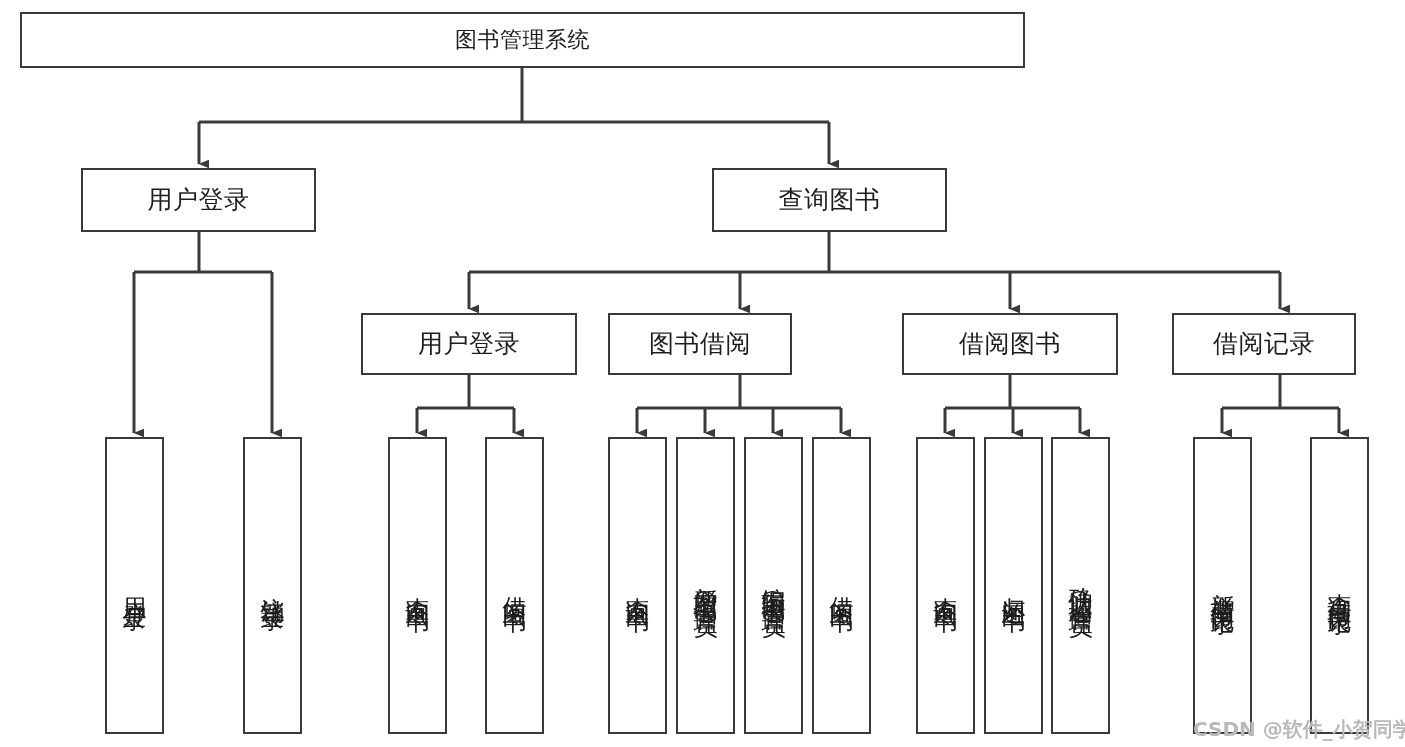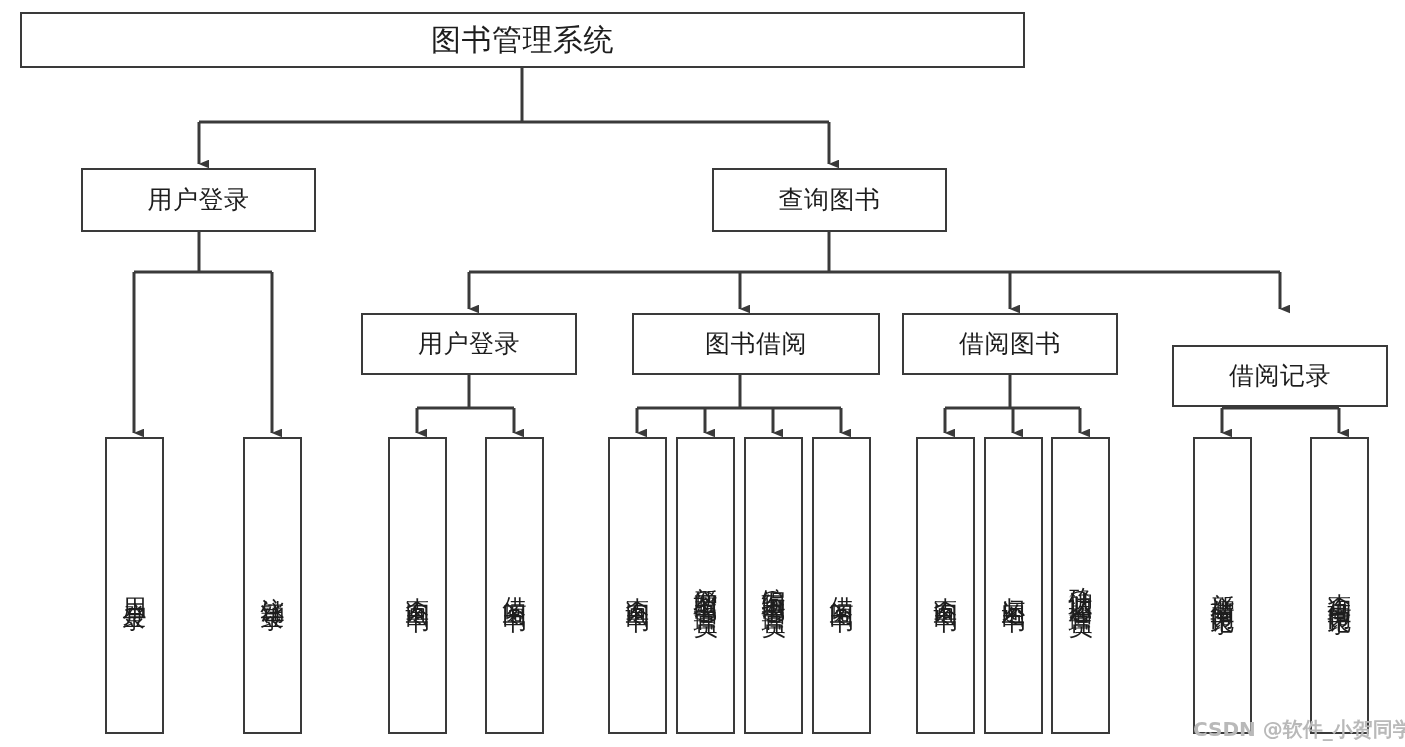--- a/index.html
+++ b/index.html
@@ -41,21 +41,21 @@
     text-align: center;
     line-height: 1.18;
     white-space: nowrap;
   }
   
   .node.horiz .node-label {
     font-size: 25px;
     letter-spacing: 0.5px;
   }
   .node.root .node-label {
-    font-size: 30px;
+    font-size: 22px;
   }
   
   .node.vert {
     padding: 6px 0;
   }
   .node.vert .node-label {
     writing-mode: vertical-rl;
     text-orientation: upright;
     font-size: 24px;
     line-height: 1;
@@ -134,27 +134,27 @@
   <div class="node horiz" style="left:81px; top:168px; width:235px; height:64px;">
     <span class="node-label">用户登录</span>
   </div>
   <div class="node horiz" style="left:712px; top:168px; width:235px; height:64px;">
     <span class="node-label">查询图书</span>
   </div>
 
   <div class="node horiz" style="left:361px; top:313px; width:216px; height:62px;">
     <span class="node-label">用户登录</span>
   </div>
-  <div class="node horiz" style="left:632px; top:313px; width:248px; height:62px;">
+  <div class="node horiz" style="left:608px; top:313px; width:184px; height:62px;">
     <span class="node-label">图书借阅</span>
   </div>
   <div class="node horiz" style="left:902px; top:313px; width:216px; height:62px;">
     <span class="node-label">借阅图书</span>
   </div>
-  <div class="node horiz" style="left:1172px; top:313px; width:216px; height:62px;margin-top:32px;">
+  <div class="node horiz" style="left:1172px; top:313px; width:184px; height:62px;">
     <span class="node-label">借阅记录</span>
   </div>
 
   <div class="node vert" style="left:105px; top:437px; width:59px; height:297px;">
     <span class="node-label">用户登录</span>
   </div>
   <div class="node vert" style="left:243px; top:437px; width:59px; height:297px;">
     <span class="node-label">注销登录</span>
   </div>
 

